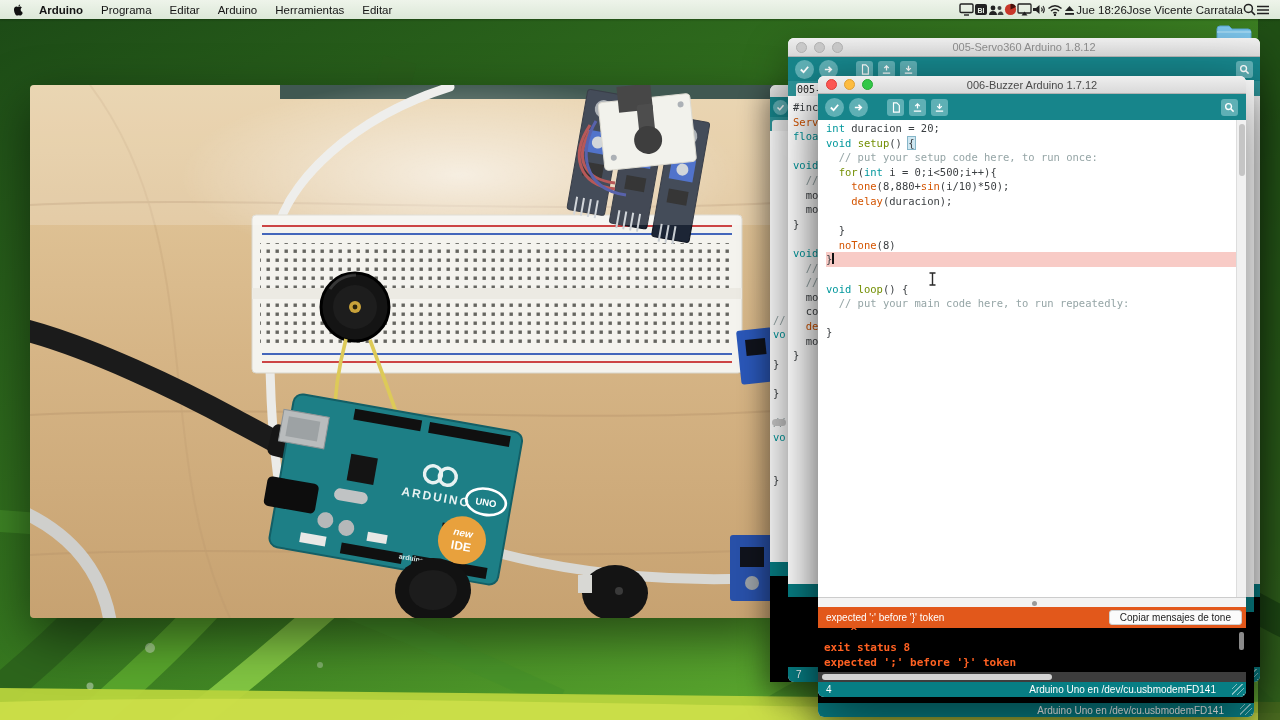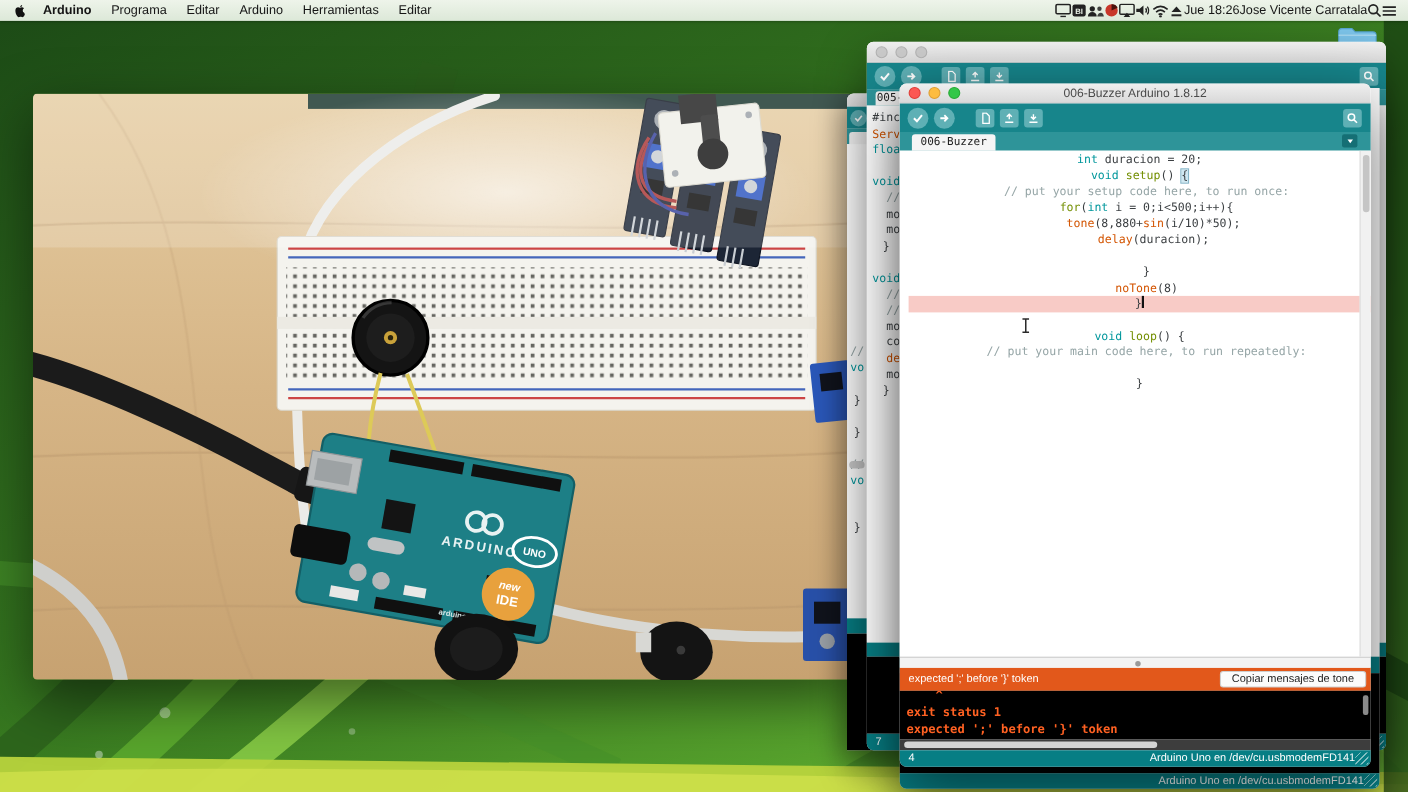--- a/index.html
+++ b/index.html
@@ -33,27 +33,27 @@
            align-items:center; justify-content:center; }
   .btn-s { width:17px; height:17px; border-radius:3px; background:#5fb0b5; display:flex;
            align-items:center; justify-content:center; }
   .tabbar { background:#2e9499; display:flex; align-items:flex-end; }
   .tab { background:#f5f5f5; border-radius:3px 3px 0 0; font-family:"DejaVu Sans Mono",monospace;
          font-size:10px; color:#222; display:flex; align-items:center; justify-content:center;
          overflow:hidden; white-space:nowrap; }
   .statusbar { background:#077e84; color:#fff; font-size:10px; display:flex; align-items:center;
                position:relative; }
   .statusbar .l { padding-left:8px; }
-  .statusbar .r { margin-left:auto; padding-right:14px; }
+  .statusbar .r { margin-left:auto; padding-right:30px; }
   .grip { position:absolute; right:2px; bottom:2px; width:12px; height:11px;
           background:repeating-linear-gradient(135deg,transparent 0 3px,rgba(255,255,255,.5) 3px 4px); }
 
   
   .codepane { font-family:"DejaVu Sans Mono",monospace; font-size:10.5px; line-height:14.6px;
-              white-space:pre;text-align:center; }
+              white-space:pre; }
   .cl { height:14.6px; }
   .cl.hl { background:#f8cbc6; }
   .c-kw { color:#00979c; } .c-fn { color:#d35400; } .c-ct { color:#728e00; }
   .c-cm { color:#95a5a6; } .c-pl { color:#3b3f42; }
   .c-brkt { background:#cfe7f1; outline:1px solid #86b6c9; color:#3b3f42; }
   .c-con { color:#ff6122; font-weight:bold; }
   .caret { display:inline-block; width:2px; height:11px; background:#111; vertical-align:-1px; }
   .conpane { font-family:"DejaVu Sans Mono",monospace; font-size:11px; line-height:15.5px; white-space:pre; }
   .conpane .cl { height:15.5px; }
 </style>
@@ -328,20 +328,21 @@
   <div style="height:106px;background:#000;"></div>
 </div>
 
 <div class="win" style="left:788px;top:38px;width:472px;height:644px;z-index:7;background:#fff;box-shadow:0 16px 44px rgba(0,0,0,.42);">
   <div class="ttlbar inactive" style="height:19px;">
     <div style="display:flex;margin-left:8px;z-index:1;">
       <span class="tl off"></span>
       <span class="tl off"></span>
       <span class="tl off"></span>
     </div>
+    <span class="title">005-Servo360 Arduino 1.8.12</span>
   </div>
   <div class="toolbar" style="height:24px;">
     <span class="btn-c">
         <svg width="11" height="11" viewBox="0 0 12 12">
           <path d="M2 6l3 3 5-6" stroke="#fff" stroke-width="2" fill="none"></path>
         </svg>
       </span>
     <span class="btn-c">
         <svg width="11" height="11" viewBox="0 0 12 12">
           <path d="M2 6h6M6 3l3 3-3 3" stroke="#fff" stroke-width="1.8" fill="none"></path>
@@ -396,21 +397,21 @@
   </div>
 </div>
 
 <div class="win" style="left:818px;top:76px;width:428px;height:621px;z-index:10;background:#fff;box-shadow:0 22px 58px rgba(0,0,0,.52);display:flex;flex-direction:column;">
   <div class="ttlbar" style="height:18px;">
     <div style="display:flex;margin-left:8px;z-index:1;">
       <span class="tl r"></span>
       <span class="tl y"></span>
       <span class="tl g"></span>
     </div>
-    <span class="title">006-Buzzer Arduino 1.8.12</span>
+    <span class="title">006-Buzzer Arduino 1.7.12</span>
   </div>
   <div class="toolbar" style="height:26px;">
     <span class="btn-c">
         <svg width="11" height="11" viewBox="0 0 12 12">
           <path d="M2 6l3 3 5-6" stroke="#fff" stroke-width="2" fill="none"></path>
         </svg>
       </span>
     <span class="btn-c">
         <svg width="11" height="11" viewBox="0 0 12 12">
           <path d="M2 6h6M6 3l3 3-3 3" stroke="#fff" stroke-width="1.8" fill="none"></path>
@@ -431,47 +432,39 @@
         <svg width="11" height="11" viewBox="0 0 12 12">
           <path d="M6 2v5M3.5 4.5L6 7l2.5-2.5M2 10h8" stroke="#fff" stroke-width="1.4" fill="none"></path>
         </svg>
       </span>
     <span class="btn-s" style="margin-left:auto;margin-right:8px;">
         <svg width="11" height="11" viewBox="0 0 12 12">
           <circle cx="5" cy="5" r="3.2" fill="none" stroke="#fff" stroke-width="1.5"></circle>
           <path d="M7.6 7.6L10.5 10.5" stroke="#fff" stroke-width="1.6"></path>
         </svg>
       </span>
-  </div>
-  <div class="tabbar" style="height:17px;">
-    <div class="tab" style="width:76px;height:15px;margin-left:11px;">006-Buzzer</div>
-    <span style="margin:0 12px 3px auto;width:14px;height:12px;background:#156f75;border-radius:2px;display:flex;align-items:center;justify-content:center;">
-      <svg width="7" height="5" viewBox="0 0 8 6">
-          <path d="M1 1l3 4 3-4z" fill="#fff"></path>
-        </svg>
-    </span>
   </div>
   <div style="position:relative;flex:1;background:#fff;overflow:hidden;">
     <pre class="codepane" style="position:absolute;left:0;top:1px;width:100%;padding-left:8px;"><div class="cl"><span class="c-kw">int</span><span class="c-pl"> duracion = 20;</span></div><div class="cl"><span class="c-kw">void</span><span class="c-pl"> </span><span class="c-ct">setup</span><span class="c-pl">() </span><span class="c-brkt">{</span></div><div class="cl"><span class="c-cm">  // put your setup code here, to run once:</span></div><div class="cl"><span class="c-pl">  </span><span class="c-ct">for</span><span class="c-pl">(</span><span class="c-kw">int</span><span class="c-pl"> i = 0;i&lt;500;i++){</span></div><div class="cl"><span class="c-pl">    </span><span class="c-fn">tone</span><span class="c-pl">(8,880+</span><span class="c-fn">sin</span><span class="c-pl">(i/10)*50);</span></div><div class="cl"><span class="c-pl">    </span><span class="c-fn">delay</span><span class="c-pl">(duracion);</span></div><div class="cl">&nbsp;</div><div class="cl"><span class="c-pl">  }</span></div><div class="cl"><span class="c-pl">  </span><span class="c-fn">noTone</span><span class="c-pl">(8)</span></div><div class="cl hl"><span class="c-pl">}</span><span class="caret"></span></div><div class="cl">&nbsp;</div><div class="cl"><span class="c-kw">void</span><span class="c-pl"> </span><span class="c-ct">loop</span><span class="c-pl">() {</span></div><div class="cl"><span class="c-cm">  // put your main code here, to run repeatedly:</span></div><div class="cl">&nbsp;</div><div class="cl"><span class="c-pl">}</span></div></pre>
     <div style="position:absolute;right:0;top:0;width:10px;height:100%;background:#f1f1f1;border-left:1px solid #ddd;">
       <div style="position:absolute;left:2px;top:4px;width:6px;height:52px;background:#c5c5c5;border-radius:3px;"></div>
     </div>
     <svg width="9" height="14" viewBox="0 0 9 14" style="position:absolute;left:110px;top:152px;">
         <path d="M1.5 1h6M4.5 1v12M1.5 13h6" stroke="#2a2a2a" stroke-width="1.4" fill="none"></path>
       </svg>
   </div>
   <div style="height:10px;background:#f3f3f3;border-top:1px solid #ccc;position:relative;">
     <div style="position:absolute;left:50%;top:3px;width:5px;height:5px;border-radius:50%;background:#9a9a9a;"></div>
   </div>
   <div style="height:21px;background:#e2581b;display:flex;align-items:center;">
     <span style="padding-left:8px;color:#fff;font-size:10px;">expected ';' before '}' token</span>
     <button style="margin-left:auto;margin-right:4px;height:15px;background:#fbfbfb;border:1px solid #cfcfcf;border-radius:3px;font-size:10px;color:#222;padding:0 10px;font-family:'Liberation Sans',sans-serif;">Copiar mensajes de tone</button>
   </div>
   <div style="height:44px;background:#000;position:relative;overflow:hidden;">
-    <pre class="conpane" style="position:absolute;left:6px;top:-4px;"><div class="cl"><span class="c-con">    ^</span></div><div class="cl"><span class="c-con">exit status 1</span></div><div class="cl"><span class="c-con">expected ';' before '}' token</span></div></pre>
+    <pre class="conpane" style="position:absolute;left:6px;top:-4px;"><div class="cl"><span class="c-con">    ^</span></div><div class="cl"><span class="c-con">exit status 8</span></div><div class="cl"><span class="c-con">expected ';' before '}' token</span></div></pre>
     <div style="position:absolute;right:2px;top:4px;width:5px;height:18px;background:#8a8a8a;border-radius:2px;"></div>
   </div>
   <div style="height:10px;background:#3d3d3d;position:relative;">
     <div style="position:absolute;left:4px;top:2px;width:230px;height:6px;background:#d4d4d4;border-radius:3px;"></div>
   </div>
   <div class="statusbar" style="height:15px;border-radius:0 0 6px 6px;">
     <span class="l">4</span>
     <span class="r">Arduino Uno en /dev/cu.usbmodemFD141</span>
     <span class="grip"></span>
   </div>

